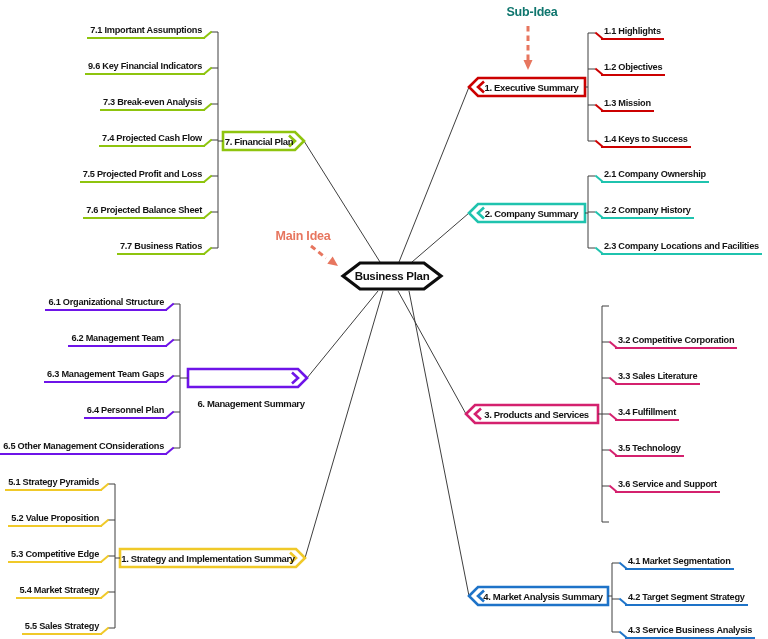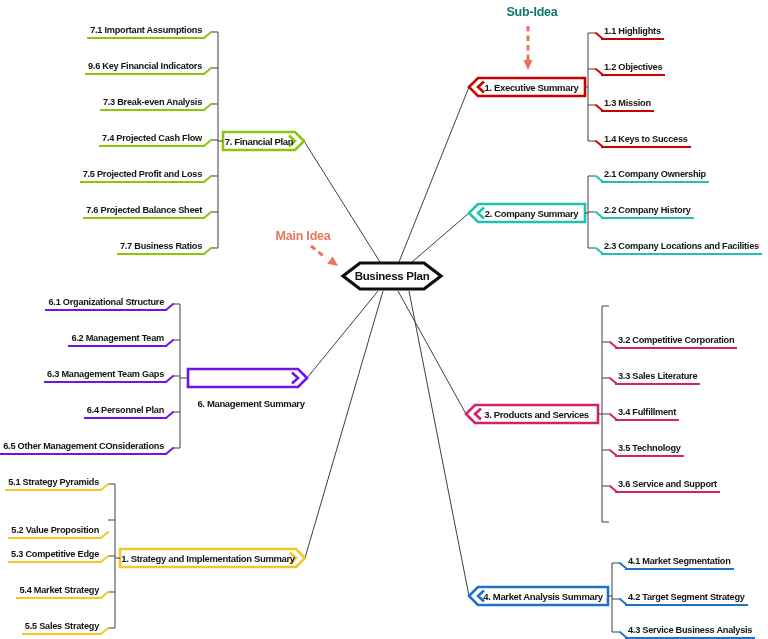--- a/index.html
+++ b/index.html
@@ -113,21 +113,21 @@
       <div class="leaf r" style="top: 371px; left: 615px; border-bottom-color: rgb(212, 33, 110);"><span>3.3 Sales Literature</span><i class="diag" style="background: rgb(212, 33, 110);"></i></div>
       <div class="leaf r" style="top: 407px; left: 615px; border-bottom-color: rgb(212, 33, 110);"><span>3.4 Fulfillment</span><i class="diag" style="background: rgb(212, 33, 110);"></i></div>
       <div class="leaf r" style="top: 443px; left: 615px; border-bottom-color: rgb(212, 33, 110);"><span>3.5 Technology</span><i class="diag" style="background: rgb(212, 33, 110);"></i></div>
       <div class="leaf r" style="top: 479px; left: 615px; border-bottom-color: rgb(212, 33, 110);"><span>3.6 Service and Support</span><i class="diag" style="background: rgb(212, 33, 110);"></i></div>
       <div class="nlabel" style="left: 543px; top: 596px;">4. Market Analysis Summary</div>
       <div class="leaf r" style="top: 556px; left: 625px; border-bottom-color: rgb(30, 115, 200);"><span>4.1 Market Segmentation</span><i class="diag" style="background: rgb(30, 115, 200);"></i></div>
       <div class="leaf r" style="top: 592px; left: 625px; border-bottom-color: rgb(30, 115, 200);"><span>4.2 Target Segment Strategy</span><i class="diag" style="background: rgb(30, 115, 200);"></i></div>
       <div class="leaf r" style="top: 625px; left: 625px; border-bottom-color: rgb(30, 115, 200);"><span>4.3 Service Business Analysis</span><i class="diag" style="background: rgb(30, 115, 200);"></i></div>
       <div class="nlabel" style="left: 208px; top: 558px;">1. Strategy and Implementation Summary</div>
       <div class="leaf l" style="top: 477px; right: 666px; border-bottom-color: rgb(240, 201, 41);"><span>5.1 Strategy Pyramids</span><i class="diag" style="background: rgb(240, 201, 41);"></i></div>
-      <div class="leaf l" style="top: 513px; right: 666px; border-bottom-color: rgb(240, 201, 41); margin-top: 12px;"><span>5.2 Value Proposition</span><i class="diag" style="background: rgb(240, 201, 41);"></i></div>
+      <div class="leaf l" style="top: 513px; right: 666px; border-bottom-color: rgb(240, 201, 41);"><span>5.2 Value Proposition</span><i class="diag" style="background: rgb(240, 201, 41);"></i></div>
       <div class="leaf l" style="top: 549px; right: 666px; border-bottom-color: rgb(240, 201, 41);"><span>5.3 Competitive Edge</span><i class="diag" style="background: rgb(240, 201, 41);"></i></div>
       <div class="leaf l" style="top: 585px; right: 666px; border-bottom-color: rgb(240, 201, 41);"><span>5.4 Market Strategy</span><i class="diag" style="background: rgb(240, 201, 41);"></i></div>
       <div class="leaf l" style="top: 621px; right: 666px; border-bottom-color: rgb(240, 201, 41);"><span>5.5 Sales Strategy</span><i class="diag" style="background: rgb(240, 201, 41);"></i></div>
       <div class="nlabel" style="left: 251px; top: 378px; margin-top: 25px;">6. Management Summary</div>
       <div class="leaf l" style="top: 297px; right: 601px; border-bottom-color: rgb(110, 20, 232);"><span>6.1 Organizational Structure</span><i class="diag" style="background: rgb(110, 20, 232);"></i></div>
       <div class="leaf l" style="top: 333px; right: 601px; border-bottom-color: rgb(110, 20, 232);"><span>6.2 Management Team</span><i class="diag" style="background: rgb(110, 20, 232);"></i></div>
       <div class="leaf l" style="top: 369px; right: 601px; border-bottom-color: rgb(110, 20, 232);"><span>6.3 Management Team Gaps</span><i class="diag" style="background: rgb(110, 20, 232);"></i></div>
       <div class="leaf l" style="top: 405px; right: 601px; border-bottom-color: rgb(110, 20, 232);"><span>6.4 Personnel Plan</span><i class="diag" style="background: rgb(110, 20, 232);"></i></div>
       <div class="leaf l" style="top: 441px; right: 601px; border-bottom-color: rgb(110, 20, 232); padding-left: 23px;"><span>6.5 Other Management COnsiderations</span><i class="diag" style="background: rgb(110, 20, 232);"></i></div>
       <div class="nlabel" style="left: 259px; top: 141px;">7. Financial Plan</div>

